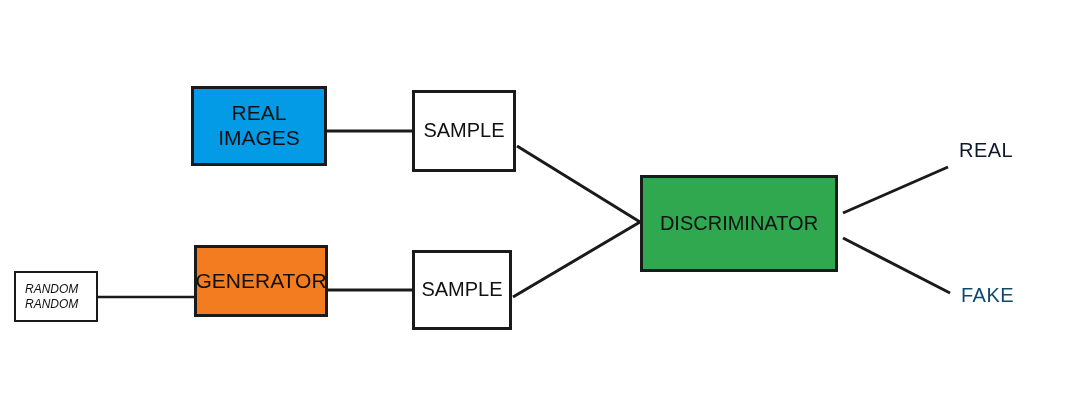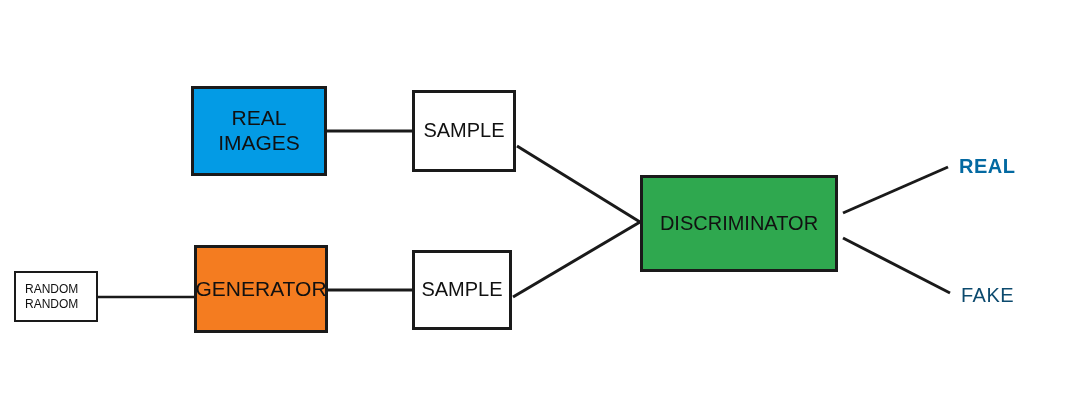--- a/index.html
+++ b/index.html
@@ -31,27 +31,27 @@
     border: 3px solid #1a1a1a;
     display: flex;
     align-items: center;
     justify-content: center;
     text-align: center;
     color: #111111;
     line-height: 1.18;
   }
   .node-real-images {
     left: 191px;  top: 86px;
-    width: 136px; height: 90px;
+    width: 136px; height: 80px;
     background: #039BE5;
     font-size: 21px;
   }
   .node-generator {
     left: 194px;  top: 245px;
-    width: 134px; height: 88px;
+    width: 134px; height: 72px;
     background: #F47C20;
     font-size: 21px;
   }
   .node-discriminator {
     left: 640px;  top: 175px;
     width: 198px; height: 97px;
     background: #2FA84F;
     font-size: 20px;
     align-items: center;
   }
@@ -73,31 +73,31 @@
     background: #ffffff;
     border-width: 2px;
     font-size: 12px;
     flex-direction: column;
     align-items: flex-start;
     justify-content: center;
     padding-left: 9px;
   }
   .node-random-input span {
     display: block;
+    font-style: italic;
   }
   .outcome {
     position: absolute;
     font-size: 20px;
     letter-spacing: 0.5px;
     white-space: nowrap;
   }
   .outcome-real {
-    left: 959px; top: 155px;
-    color: #0369a1;
-    font-weight: bold;
+    left: 959px; top: 139px;
+    color: #0f172a;
   }
   .outcome-fake {
     left: 961px; top: 284px;
     color: #0c4a6e;
   }
 </style>
 </head>
 <body>
 
 <div id="canvas">

